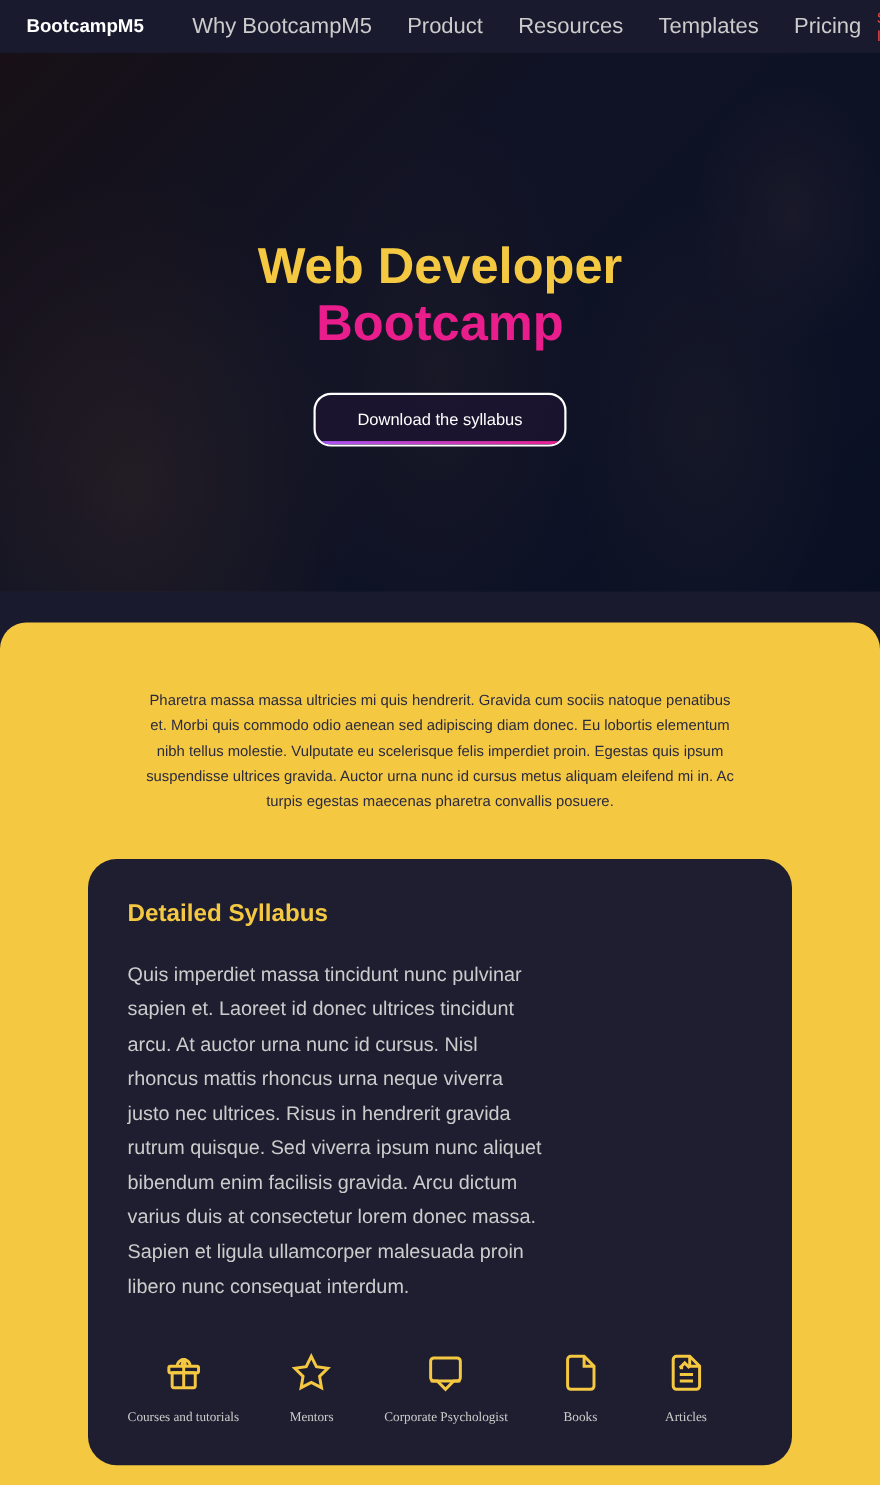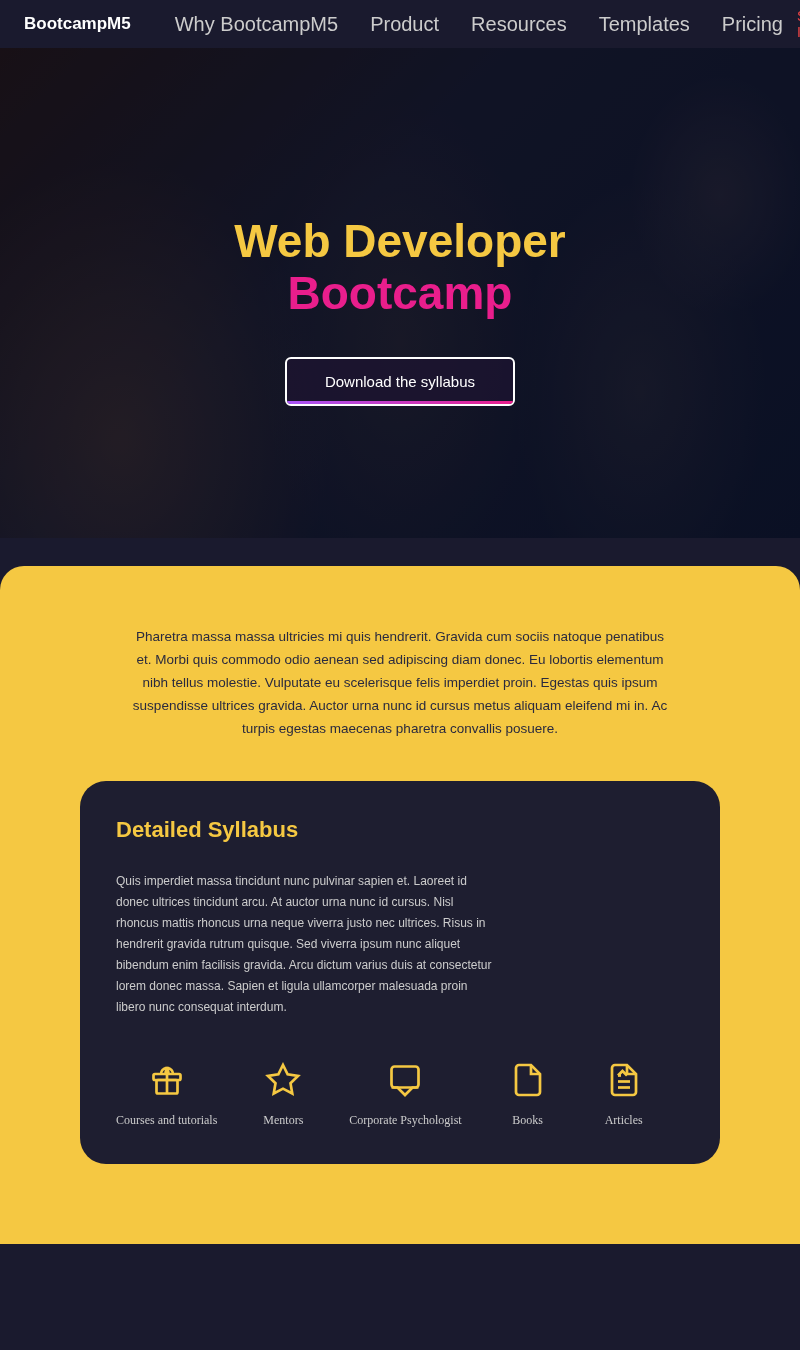--- a/index.html
+++ b/index.html
@@ -110,21 +110,21 @@
       line-height: 1.2;
     }
     .hero-btn {
       display: inline-block;
       margin-top: 36px;
       border: 2px solid #fff;
       background: rgba(30,20,50,0.7);
       color: #fff;
       font-size: 15px;
       padding: 14px 38px;
-      border-radius: 6px;
+      border-radius: 16px;
       cursor: pointer;
       position: relative;
       overflow: hidden;
     }
     .hero-btn::after {
       content: '';
       position: absolute;
       bottom: 0; left: 0; right: 0;
       height: 3px;
       background: linear-gradient(90deg, #a855f7, #e91e8c);
@@ -169,21 +169,21 @@
       margin: 0 0 40px;
     }
     .syllabus-title {
       color: #f5c842;
       font-size: 22px;
       font-weight: 600;
       margin-bottom: 28px;
     }
     .syllabus-text {
       color: #ccc;
-      font-size: 12px;
+      font-size: 18px;
       line-height: 1.75;
       max-width: 380px;
       margin-bottom: 40px;
     }
     .icons-row {
       display: flex;
       gap: 36px;
       align-items: flex-start;
     }
     .icon-item {

